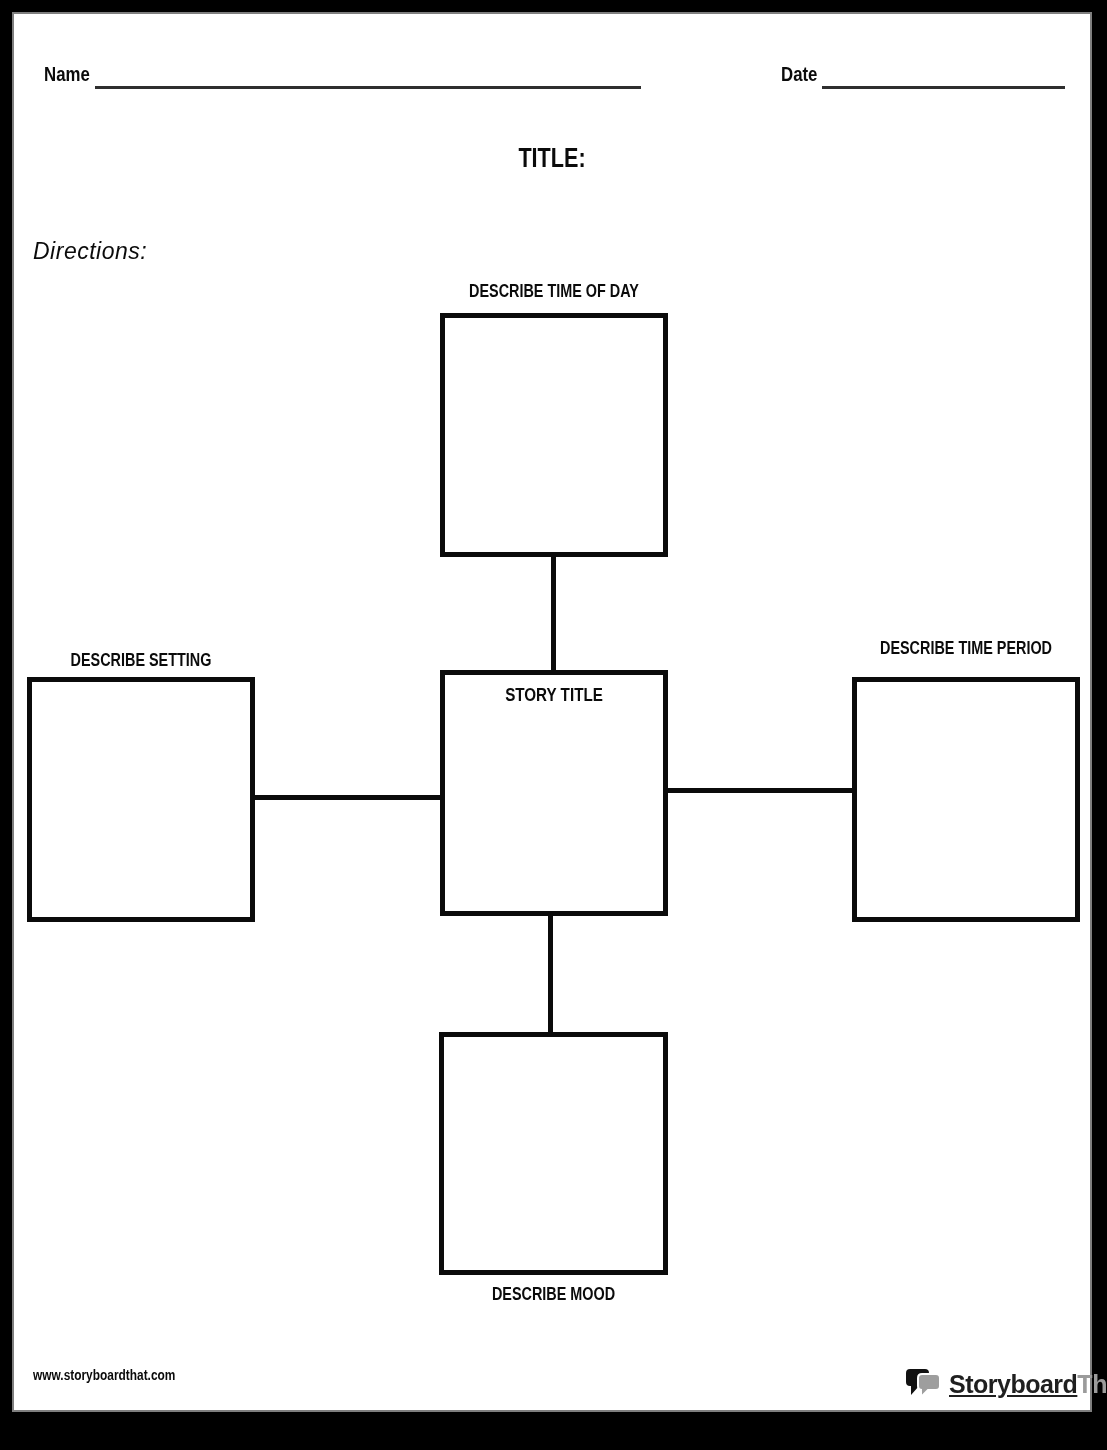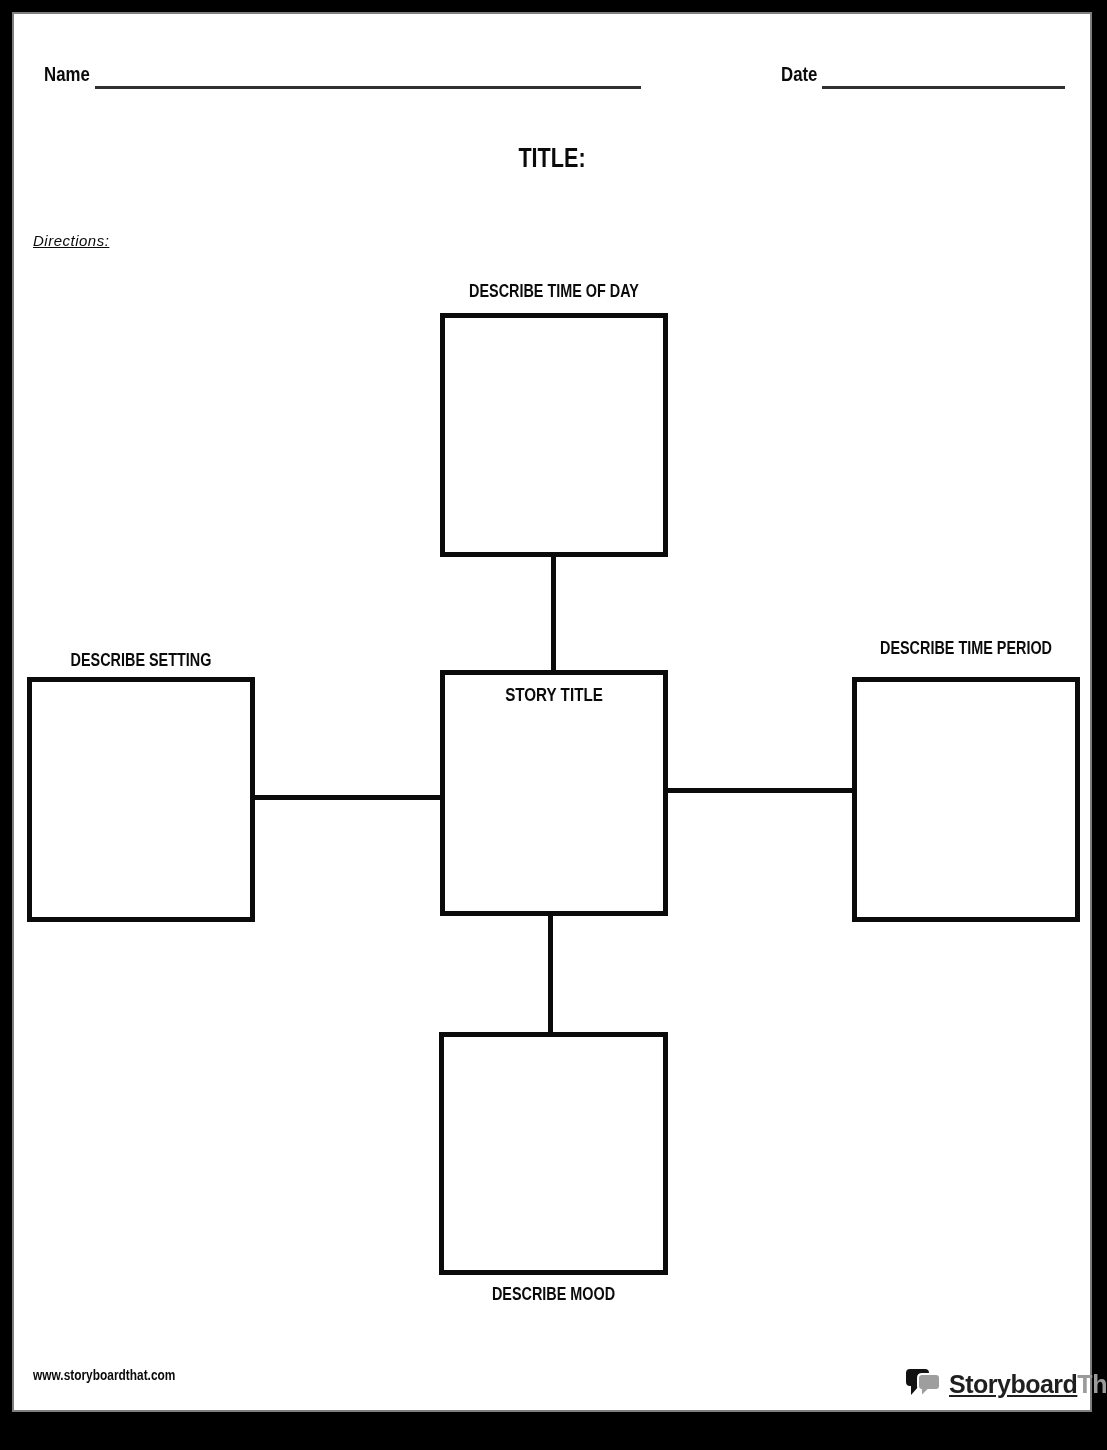--- a/index.html
+++ b/index.html
@@ -40,26 +40,25 @@
     position: absolute;
     color: var(--line-color);
     font-weight: bold;
     text-align: center;
     white-space: nowrap;
     transform: scaleX(0.80);
     transform-origin: center center;
   }
   .directions {
     position: absolute;
-    left: 19px; top: 218px;
+    left: 19px; top: 224px;
     font-style: italic;
-    font-size: 15px;
+    font-size: 23px;
     letter-spacing: 0.5px;
     color: var(--line-color);
-    text-decoration: underline;
   }
   
   .write-line {
     position: absolute;
     height: 3px;
     background: var(--write-line-color);
   }
   
   .dbox {
     position: absolute;

